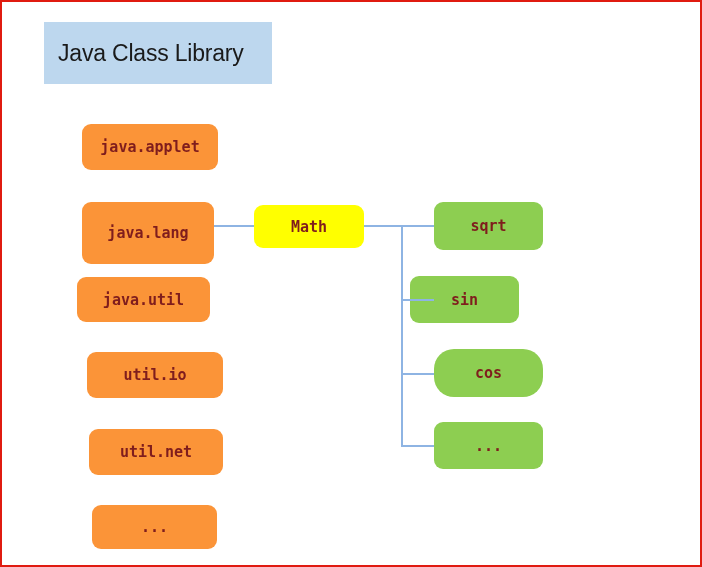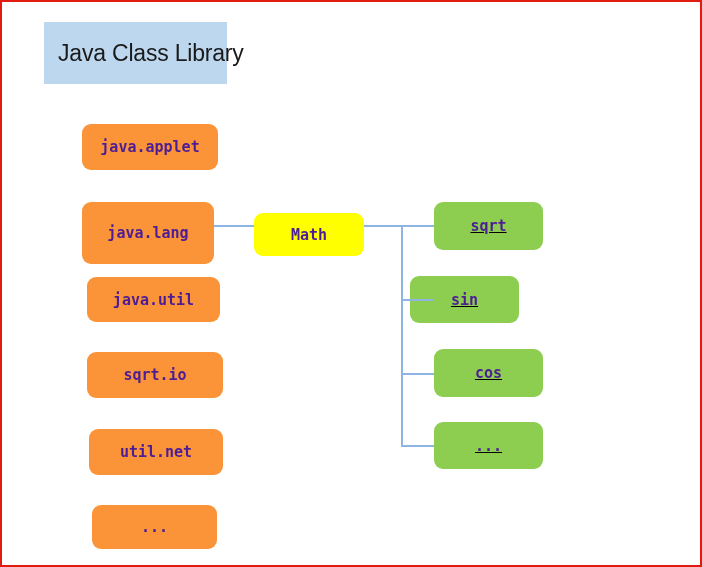--- a/index.html
+++ b/index.html
@@ -16,21 +16,21 @@
     height: 567px;
     background: #ffffff;
     box-sizing: border-box;
     border: 2px solid #e01b10;
     overflow: hidden;
   }
   .title-box {
     position: absolute;
     left: 42px;
     top: 20px;
-    width: 183px;
+    width: 228px;
     height: 62px;
     background: #bdd7ee;
     display: flex;
     align-items: center;
     justify-content: flex-start;
   }
   .title-text {
     font-family: "Liberation Sans", sans-serif;
     font-size: 23px;
     font-weight: 400;
@@ -44,33 +44,32 @@
     border-radius: 9px;
     display: flex;
     align-items: center;
     justify-content: center;
     box-sizing: border-box;
   }
   .node-label {
     font-family: "DejaVu Sans Mono", monospace;
     font-size: 15px;
     font-weight: 700;
-    color: #4c1d95;
+    color: #7f1d1d;
     white-space: nowrap;
     letter-spacing: 0px;
   }
   .pkg-node {
     background: #fb9438;
   }
   .class-node {
     background: #ffff00;
   }
   .method-node {
     background: #8dce51;
-    text-decoration: underline;
   }
   .connector {
     position: absolute;
     background: #8eb4e3;
   }
   .connector.h {
     height: 2px;
   }
   .connector.v {
     width: 2px;
@@ -85,46 +84,46 @@
     <span class="title-text">Java Class Library</span>
   </div>
 
   <div id="packages-layer">
       <div class="node pkg-node" style="left: 80px; top: 122px; width: 136px; height: 46px;">
         <span class="node-label">java.applet</span>
       </div>
       <div class="node pkg-node" style="left: 80px; top: 200px; width: 132px; height: 62px;">
         <span class="node-label">java.lang</span>
       </div>
-      <div class="node pkg-node" style="left: 85px; top: 275px; width: 133px; height: 45px;">
+      <div class="node pkg-node" style="left: 75px; top: 275px; width: 133px; height: 45px;">
         <span class="node-label">java.util</span>
       </div>
       <div class="node pkg-node" style="left: 85px; top: 350px; width: 136px; height: 46px;">
-        <span class="node-label">sqrt.io</span>
+        <span class="node-label">util.io</span>
       </div>
       <div class="node pkg-node" style="left: 87px; top: 427px; width: 134px; height: 46px;">
         <span class="node-label">util.net</span>
       </div>
       <div class="node pkg-node" style="left: 90px; top: 503px; width: 125px; height: 44px;">
         <span class="node-label">...</span>
       </div>
     </div>
   <div id="classes-layer">
-      <div class="node class-node" style="left: 252px; top: 203px; width: 110px; height: 43px; margin-top: 8px;">
+      <div class="node class-node" style="left: 252px; top: 203px; width: 110px; height: 43px;">
         <span class="node-label">Math</span>
       </div>
     </div>
   <div id="methods-layer">
       <div class="node method-node" style="left: 432px; top: 200px; width: 109px; height: 48px;">
         <span class="node-label">sqrt</span>
       </div>
       <div class="node method-node" style="left: 408px; top: 274px; width: 109px; height: 47px;">
         <span class="node-label">sin</span>
       </div>
-      <div class="node method-node" style="left: 432px; top: 347px; width: 109px; height: 48px;">
+      <div class="node method-node" style="left: 432px; top: 347px; width: 109px; height: 48px; border-radius: 20px;">
         <span class="node-label">cos</span>
       </div>
       <div class="node method-node" style="left: 432px; top: 420px; width: 109px; height: 47px;">
         <span class="node-label">...</span>
       </div>
     </div>
   <div id="connectors-layer">
       <div class="connector h" style="left: 212px; top: 223px; width: 40px;"></div>
       <div class="connector h" style="left: 362px; top: 223px; width: 38px;"></div>
       <div class="connector v" style="left: 399px; top: 223px; height: 221px;"></div>

